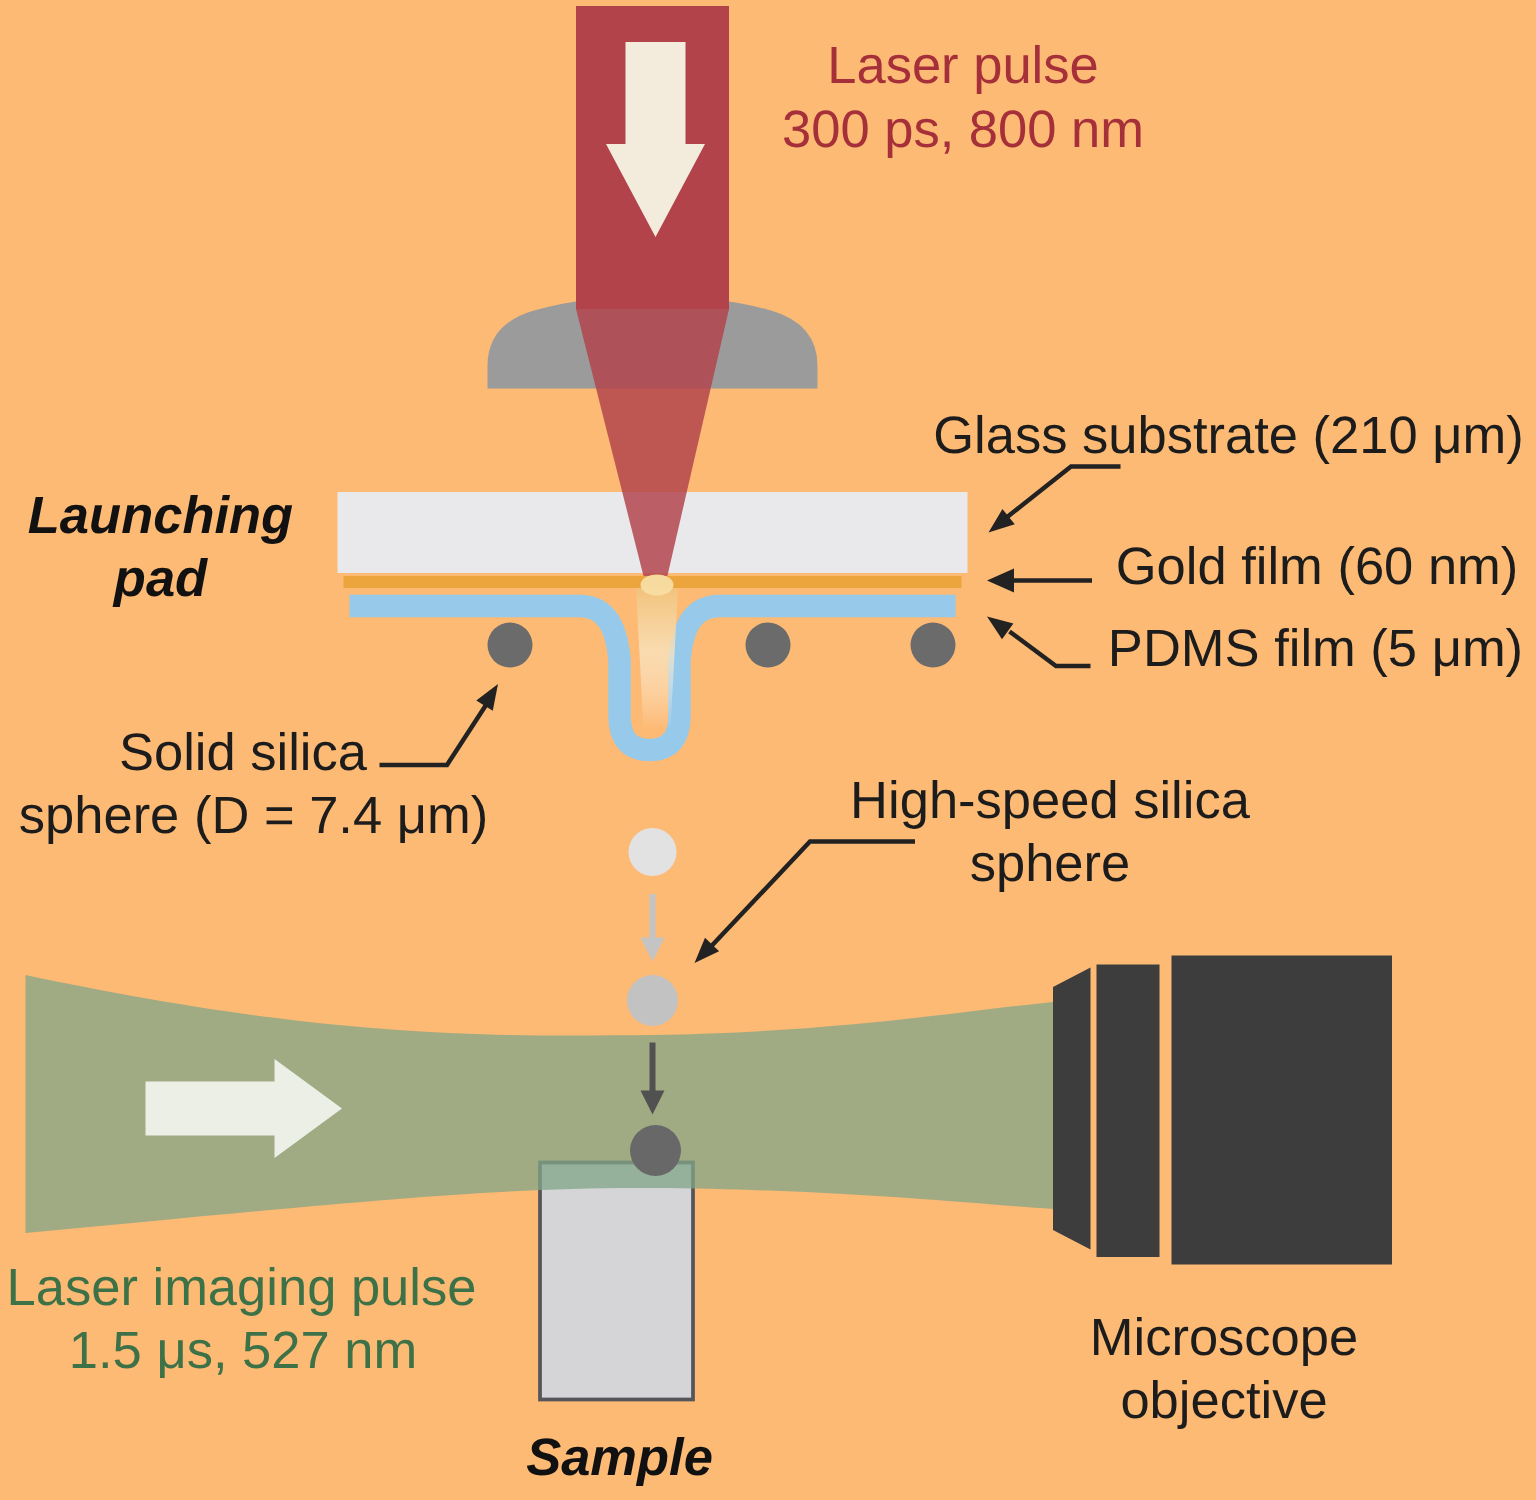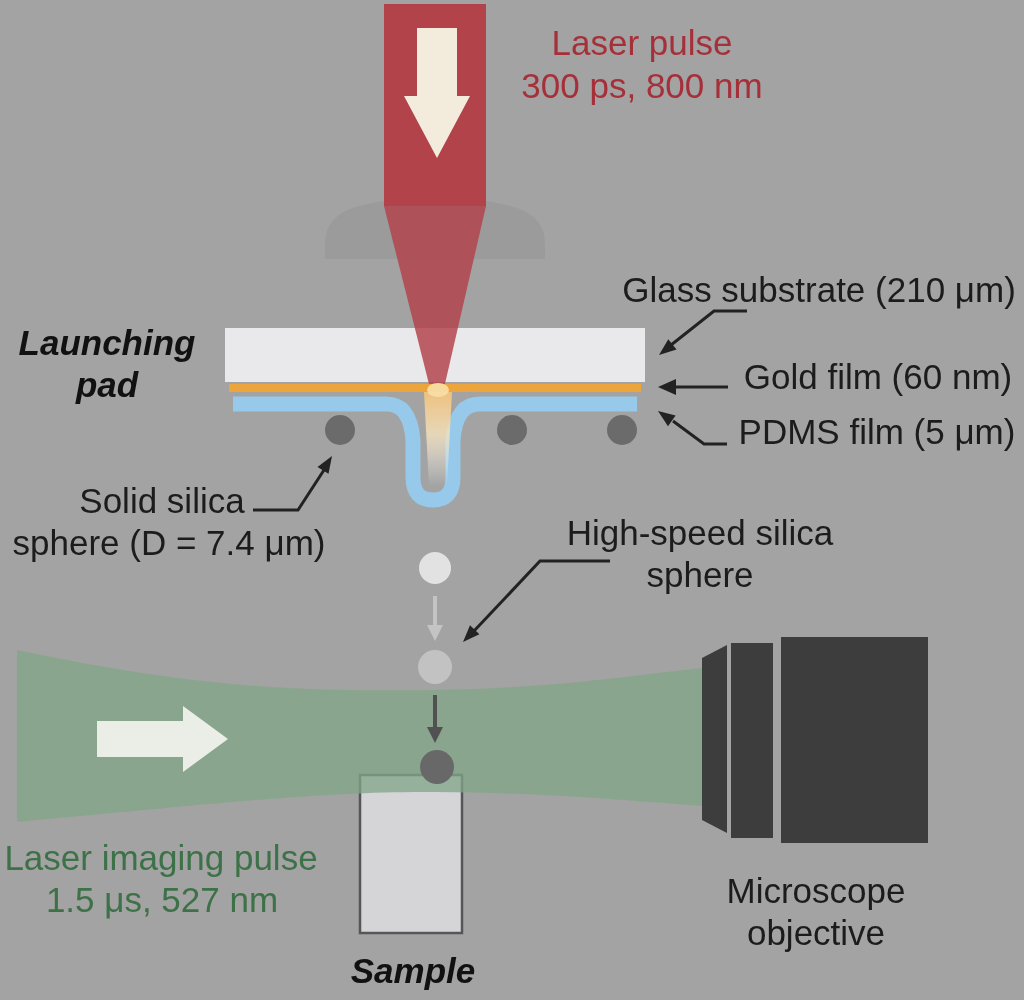--- a/index.html
+++ b/index.html
@@ -1,16 +1,16 @@
 <!DOCTYPE html>
 <html><head>
 <meta charset="utf-8">
 <style>
   html,body{margin:0;padding:0;background:#ffffff;}
-  .stage{position:relative;width:1024px;height:1000px;background:#a3a3a3;overflow:hidden;text-align:center;}
+  .stage{position:relative;width:1024px;height:1000px;background:#fdba74;overflow:hidden;text-align:center;}
   svg text{font-family:"Liberation Sans","DejaVu Sans",sans-serif;}
   .lbl{font-size:35px;fill:#1c1c1c;}
   .lbl-red{font-size:35px;fill:#a6303a;}
   .lbl-green{font-size:35px;fill:#3d7147;}
   .lbl-bi{font-size:35px;font-weight:bold;font-style:italic;fill:#111;}
   .ann{stroke:#222;stroke-width:3;fill:none;}
   .annhead{fill:#222;stroke:none;}
 </style>
 </head>
 <body>

